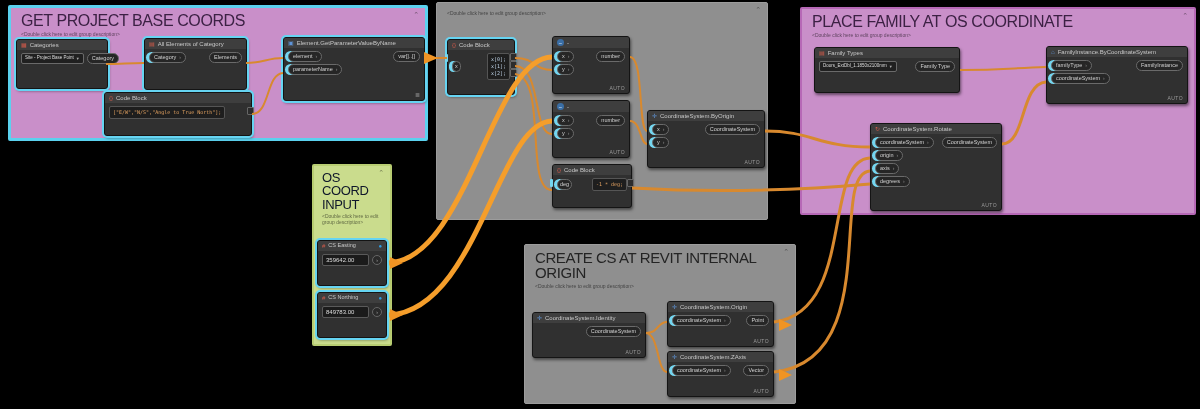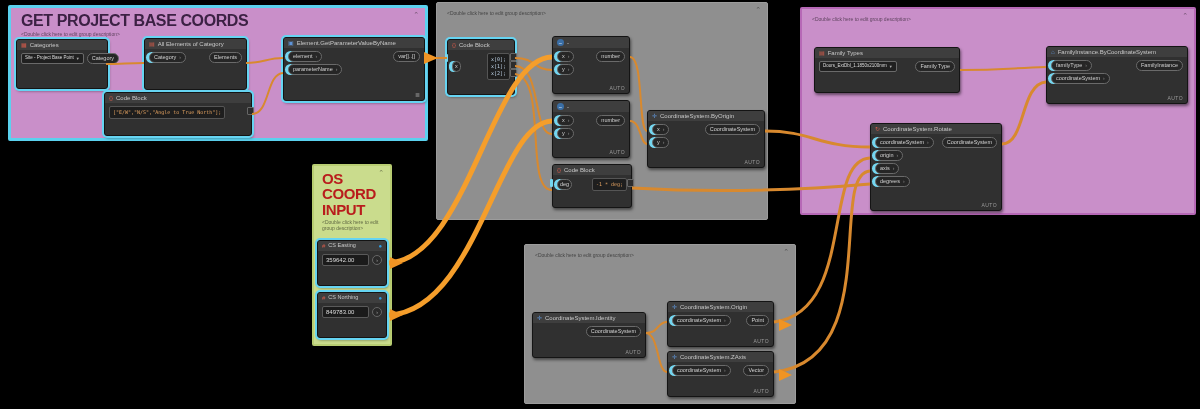--- a/index.html
+++ b/index.html
@@ -5,21 +5,21 @@
   html,body{margin:0;padding:0;background:#000;}
   .canvas{position:relative;width:1200px;height:409px;background:#000;overflow:hidden;
           font-family:"Liberation Sans",sans-serif;}
   
   .group{position:absolute;border-radius:2px;box-sizing:border-box;}
   .g-pink{background:#c98fc9;}
   .g-gray{background:#8f8f8f;border:1px solid #9c9c9c;}
   .g-green{background:#cadc8d;border:2px solid #b8cd72;}
   .g1{border:3px solid #5bd1ee;}
   .g3{border:2px solid #b668b6;}
-  .gtitle{font-weight:bold;white-space:pre-line;line-height:1.02;letter-spacing:-0.4px;}
+  .gtitle{font-weight:normal;white-space:pre-line;line-height:1.02;letter-spacing:-0.4px;}
   .gdesc{font-size:5px;opacity:.55;margin-top:2px;white-space:normal;}
   .gpad{padding:5px 0 0 10px;}
   .gchev{position:absolute;top:3px;right:6px;font-size:7px;opacity:.45;}
   
   .node{position:absolute;background:#303030;border:1px solid #141414;border-radius:3px;
         color:#c8c8c8;box-shadow:1px 2px 3px rgba(0,0,0,.5);z-index:10;box-sizing:border-box;}
   .node.sel{box-shadow:0 0 0 2px #66d4f2,1px 2px 3px rgba(0,0,0,.5);}
   .nhead{display:flex;align-items:center;gap:3px;background:#3e3e3e;padding:2px 4px;
          border-radius:2px 2px 0 0;font-size:6px;line-height:1;white-space:nowrap;overflow:hidden;}
   .nicon{font-size:6px;line-height:1;flex:0 0 auto;}
@@ -50,21 +50,21 @@
   .outdot{width:8px;height:8px;border:1px solid #666;border-radius:50%;background:#2a2a2a;
           font-size:5px;color:#aaa;display:inline-flex;align-items:center;justify-content:center;
           flex:0 0 auto;}
   .inub{position:absolute;left:-3px;width:3px;height:8px;background:#74d6f0;border-radius:1px;}
   .onub{position:absolute;right:-3px;width:5px;height:6px;background:#2c2c2c;border:1px solid #666;
         border-radius:1px;}
   .pin{color:#2e9fe6;font-size:6px;margin-left:auto;}
   
   .t-purple{color:#3c2144;font-size:16px;}
   .t-dark{color:#242424;font-size:15px;}
-  .t-green{color:#b91c1c;font-size:15px;}
+  .t-green{color:#0f172a;font-size:13px;}
   
   .wires{position:absolute;left:0;top:0;z-index:50;pointer-events:none;}
   .w{stroke:#d8892e;stroke-width:2;fill:none;}
   .wm{stroke:#d8892e;stroke-width:3;fill:none;}
   .wt{stroke:#f59e2b;stroke-width:5;fill:none;}
   .ah{fill:#f09424;}
 </style>
 </head>
 <body>
 
@@ -80,37 +80,39 @@
 
   <div class="group g-gray" style="left:436px;top:2px;width:332px;height:218px">
     <div class="gpad">
       <div class="gdesc">&lt;Double click here to edit group description&gt;</div>
     </div>
     <span class="gchev">⌃</span>
   </div>
 
   <div class="group g-pink g3" style="left:800px;top:7px;width:396px;height:208px">
     <div class="gpad">
+      <div class="gtitle t-purple">PLACE FAMILY AT OS COORDINATE</div>
       <div class="gdesc">&lt;Double click here to edit group description&gt;</div>
     </div>
     <span class="gchev">⌃</span>
   </div>
 
   <div class="group g-green" style="left:312px;top:164px;width:80px;height:182px">
     <div class="gpad" style="padding-left:8px">
       <div class="gtitle t-green">OS
 COORD
 INPUT</div>
       <div class="gdesc" style="width:62px">&lt;Double click here to edit group description&gt;</div>
     </div>
     <span class="gchev">⌃</span>
   </div>
 
   <div class="group g-gray" style="left:524px;top:244px;width:272px;height:160px">
     <div class="gpad">
+      <div class="gtitle t-dark" style="width:240px">CREATE CS AT REVIT INTERNAL ORIGIN</div>
       <div class="gdesc">&lt;Double click here to edit group description&gt;</div>
     </div>
     <span class="gchev">⌃</span>
   </div>
 
   <div class="node sel" style="left:16px;top:39px;width:92px;height:50px">
     <div class="nhead">
       <span class="nicon ic-red">▦</span>
       <span>Categories</span>
     </div>

